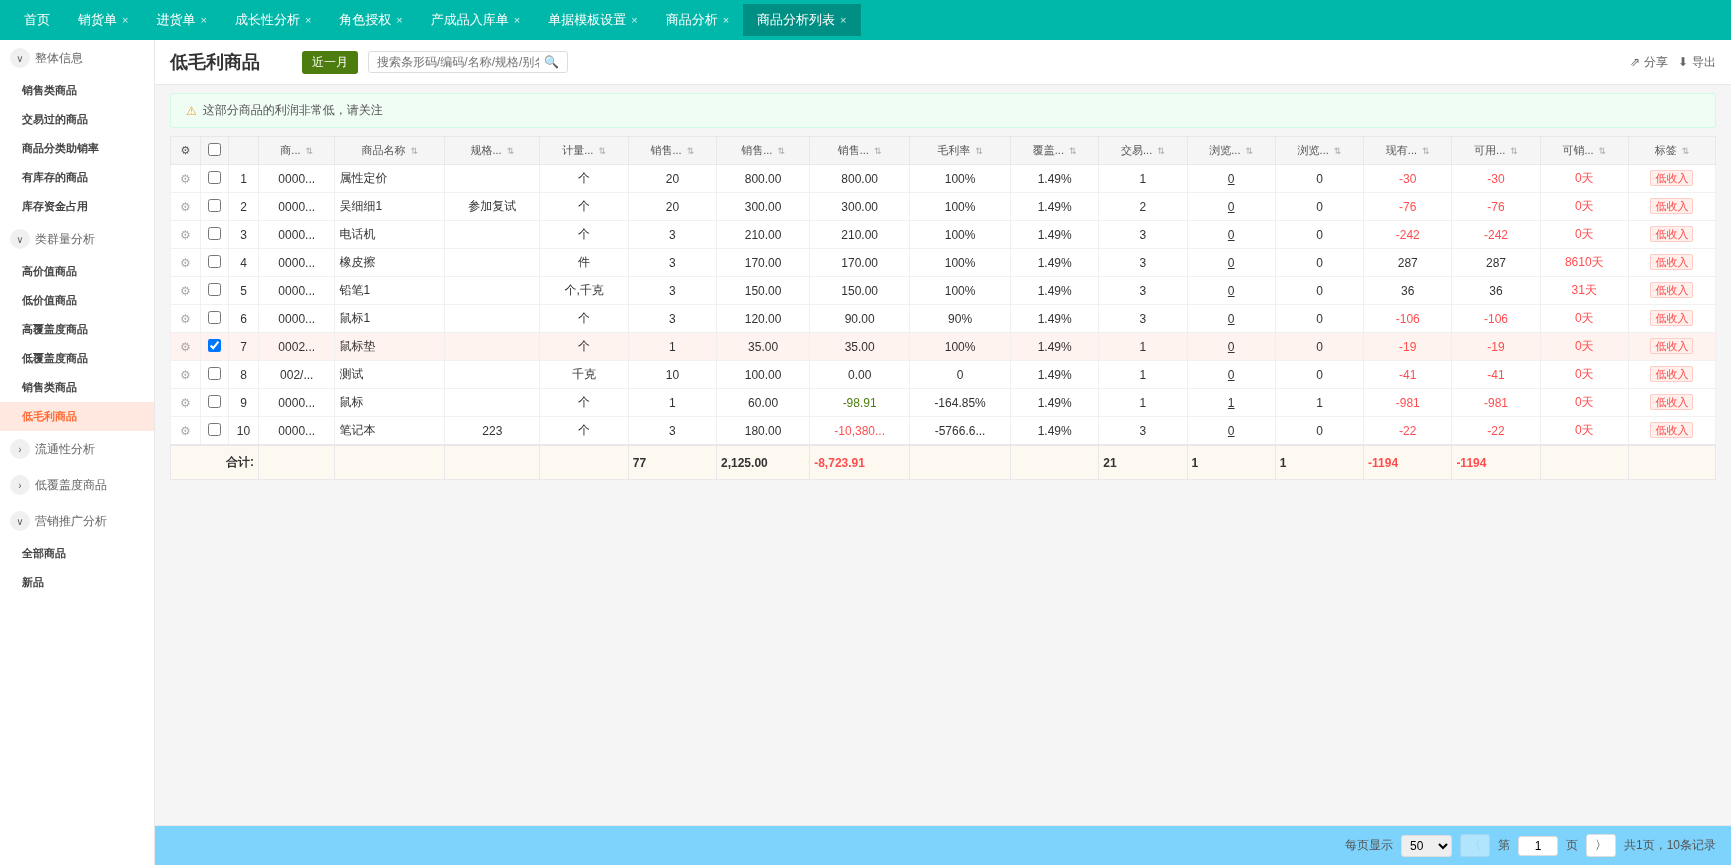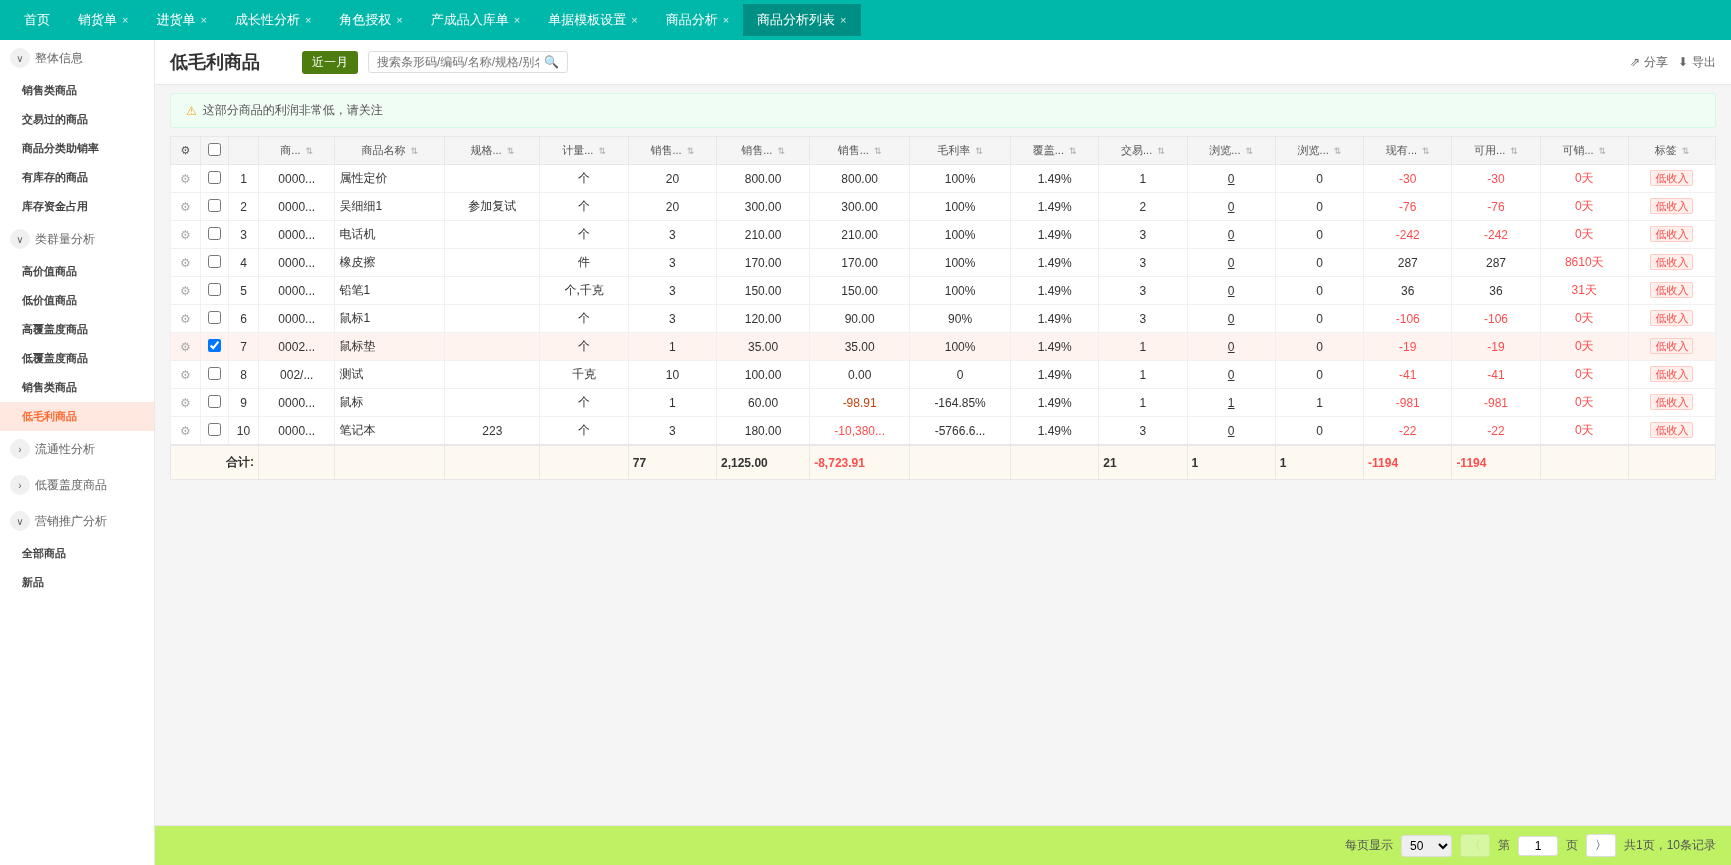--- a/index.html
+++ b/index.html
@@ -50,21 +50,21 @@
     .col-check { width: 28px; }
     .col-num { width: 30px; }
     .tag-badge { background: #fff0ec; color: #ff4d4f; border: 1px solid #ffccc7; border-radius: 2px; padding: 1px 4px; font-size: 11px; }
     .underline { text-decoration: underline; cursor: pointer; }
 
     
     .total-row { background: #fef9f0; border-top: 2px solid #e8e8e8; }
     .total-row td { font-weight: bold; padding: 8px 4px; border: 1px solid #e8e8e8; }
 
     
-    .pagination-bar { display: flex; align-items: center; justify-content: flex-end; padding: 8px 15px; background: #bef264; border-top: 1px solid #e8e8e8; gap: 8px; font-size: 12px; color: #555; }
+    .pagination-bar { display: flex; align-items: center; justify-content: flex-end; padding: 8px 15px; background: #7dd3fc; border-top: 1px solid #e8e8e8; gap: 8px; font-size: 12px; color: #555; }
     .pagination-bar select { border: 1px solid #ddd; border-radius: 3px; padding: 2px 4px; font-size: 12px; }
     .pagination-btn { border: 1px solid #ddd; background: #fff; border-radius: 3px; padding: 2px 8px; cursor: pointer; font-size: 12px; }
     .pagination-btn:disabled { opacity: 0.4; cursor: not-allowed; }
     .page-input { border: 1px solid #ddd; border-radius: 3px; padding: 2px 4px; width: 40px; text-align: center; font-size: 12px; }
 
     
     input[type="checkbox"] { cursor: pointer; }
 
     
     .sort-icon { font-size: 9px; color: #aaa; margin-left: 2px; }
@@ -387,21 +387,21 @@
             <tr>
       <td style="color:#aaa;">⚙</td>
       <td><input type="checkbox" style=""></td>
       <td>9</td>
       <td>0000...</td>
       <td class="name-col">鼠标</td>
       <td></td>
       <td>个</td>
       <td>1</td>
       <td>60.00</td>
-      <td style="color:#c2410c;">-98.91</td>
+      <td style="color:#4d7c0f;">-98.91</td>
       <td>-164.85%</td>
       <td>1.49%</td>
       <td>1</td>
       <td class="underline">1</td>
       <td>1</td>
       <td style="color:#ff4d4f;">-981</td>
       <td style="color:#ff4d4f;">-981</td>
       <td style="color:#ff4d4f;">0天</td>
       <td><span class="tag-badge">低收入</span></td>
     </tr>

